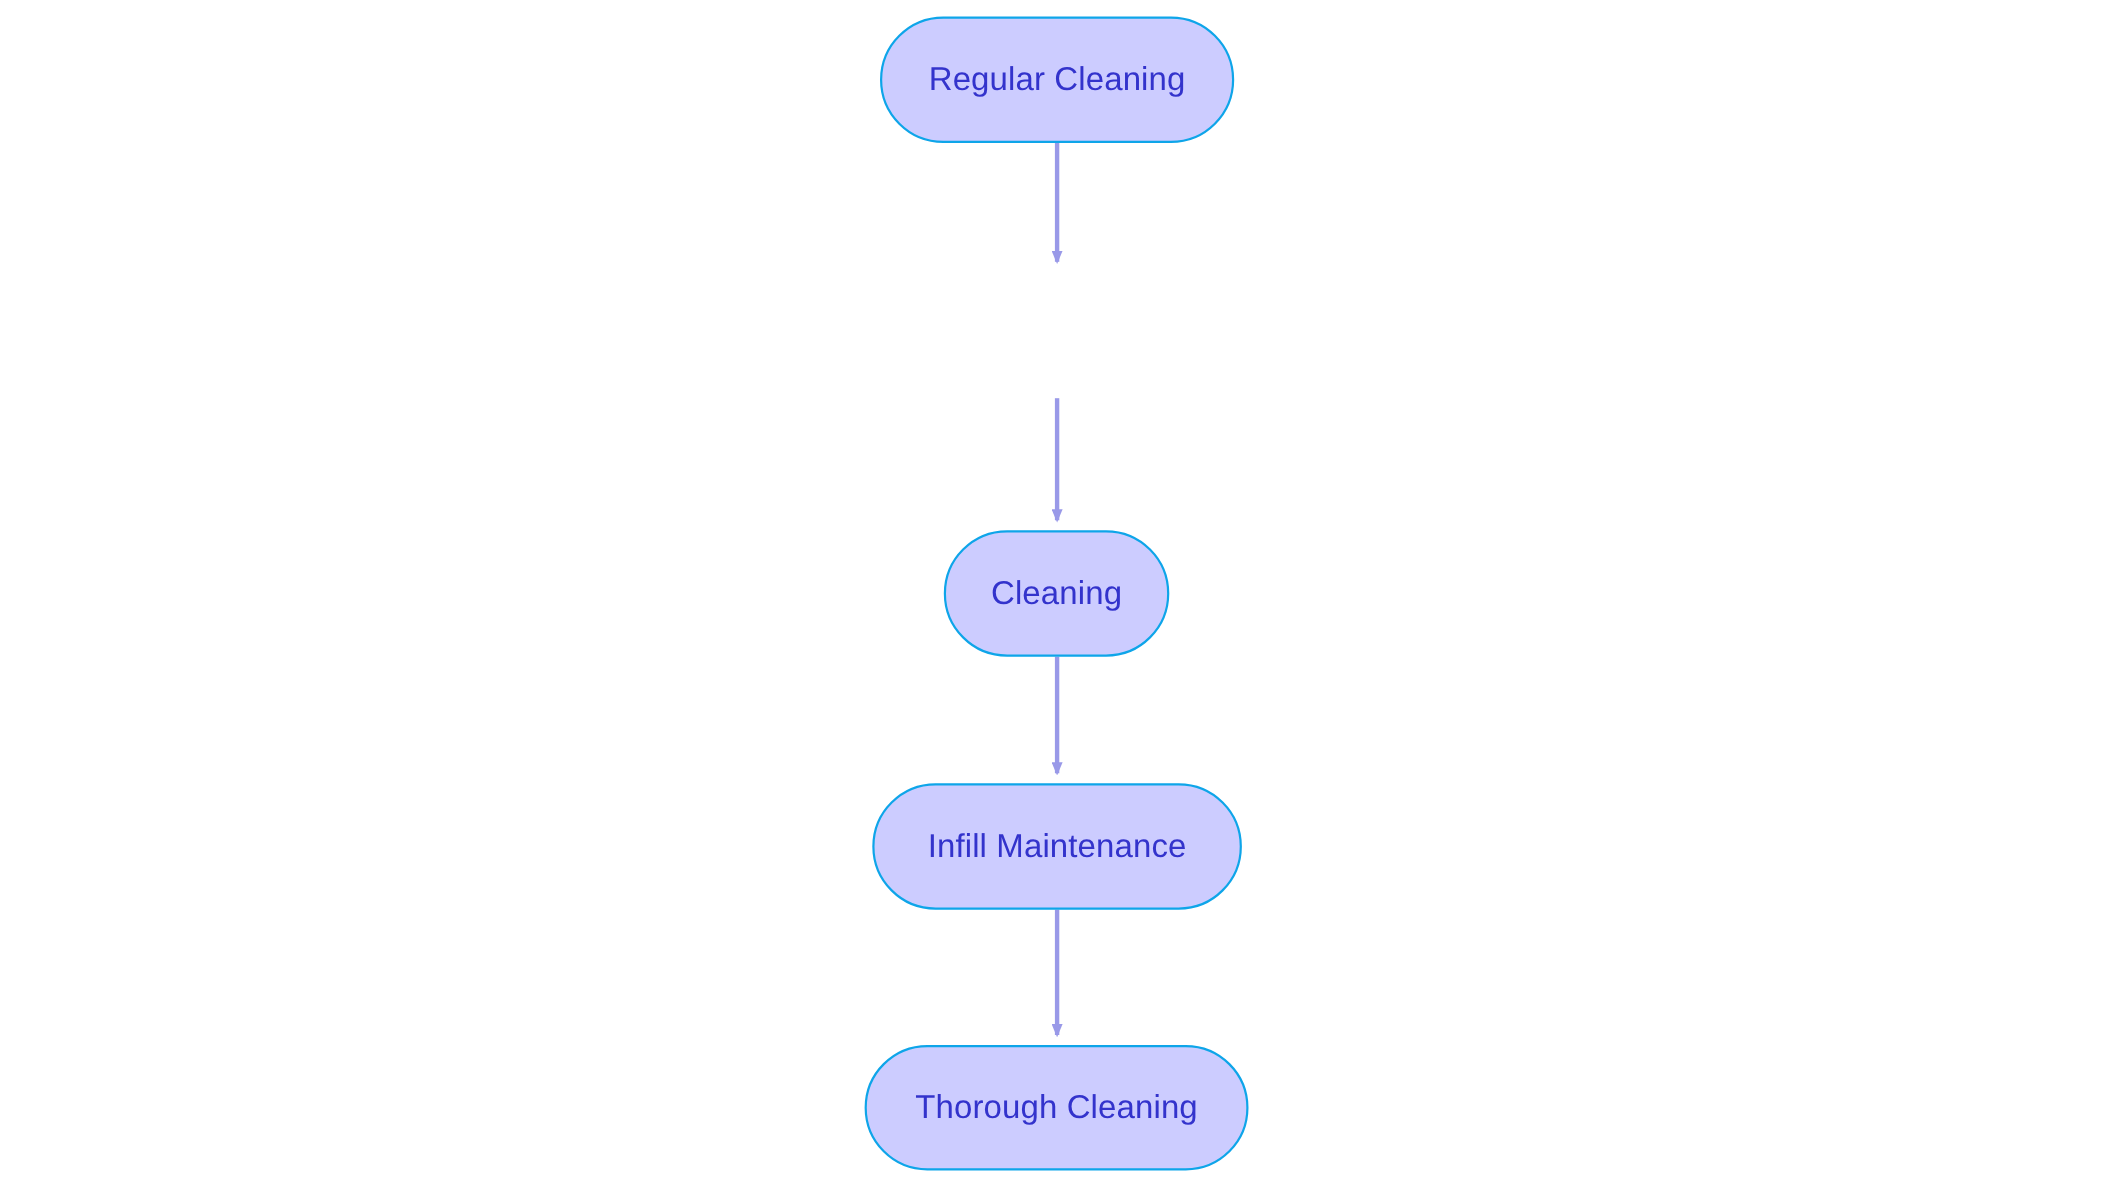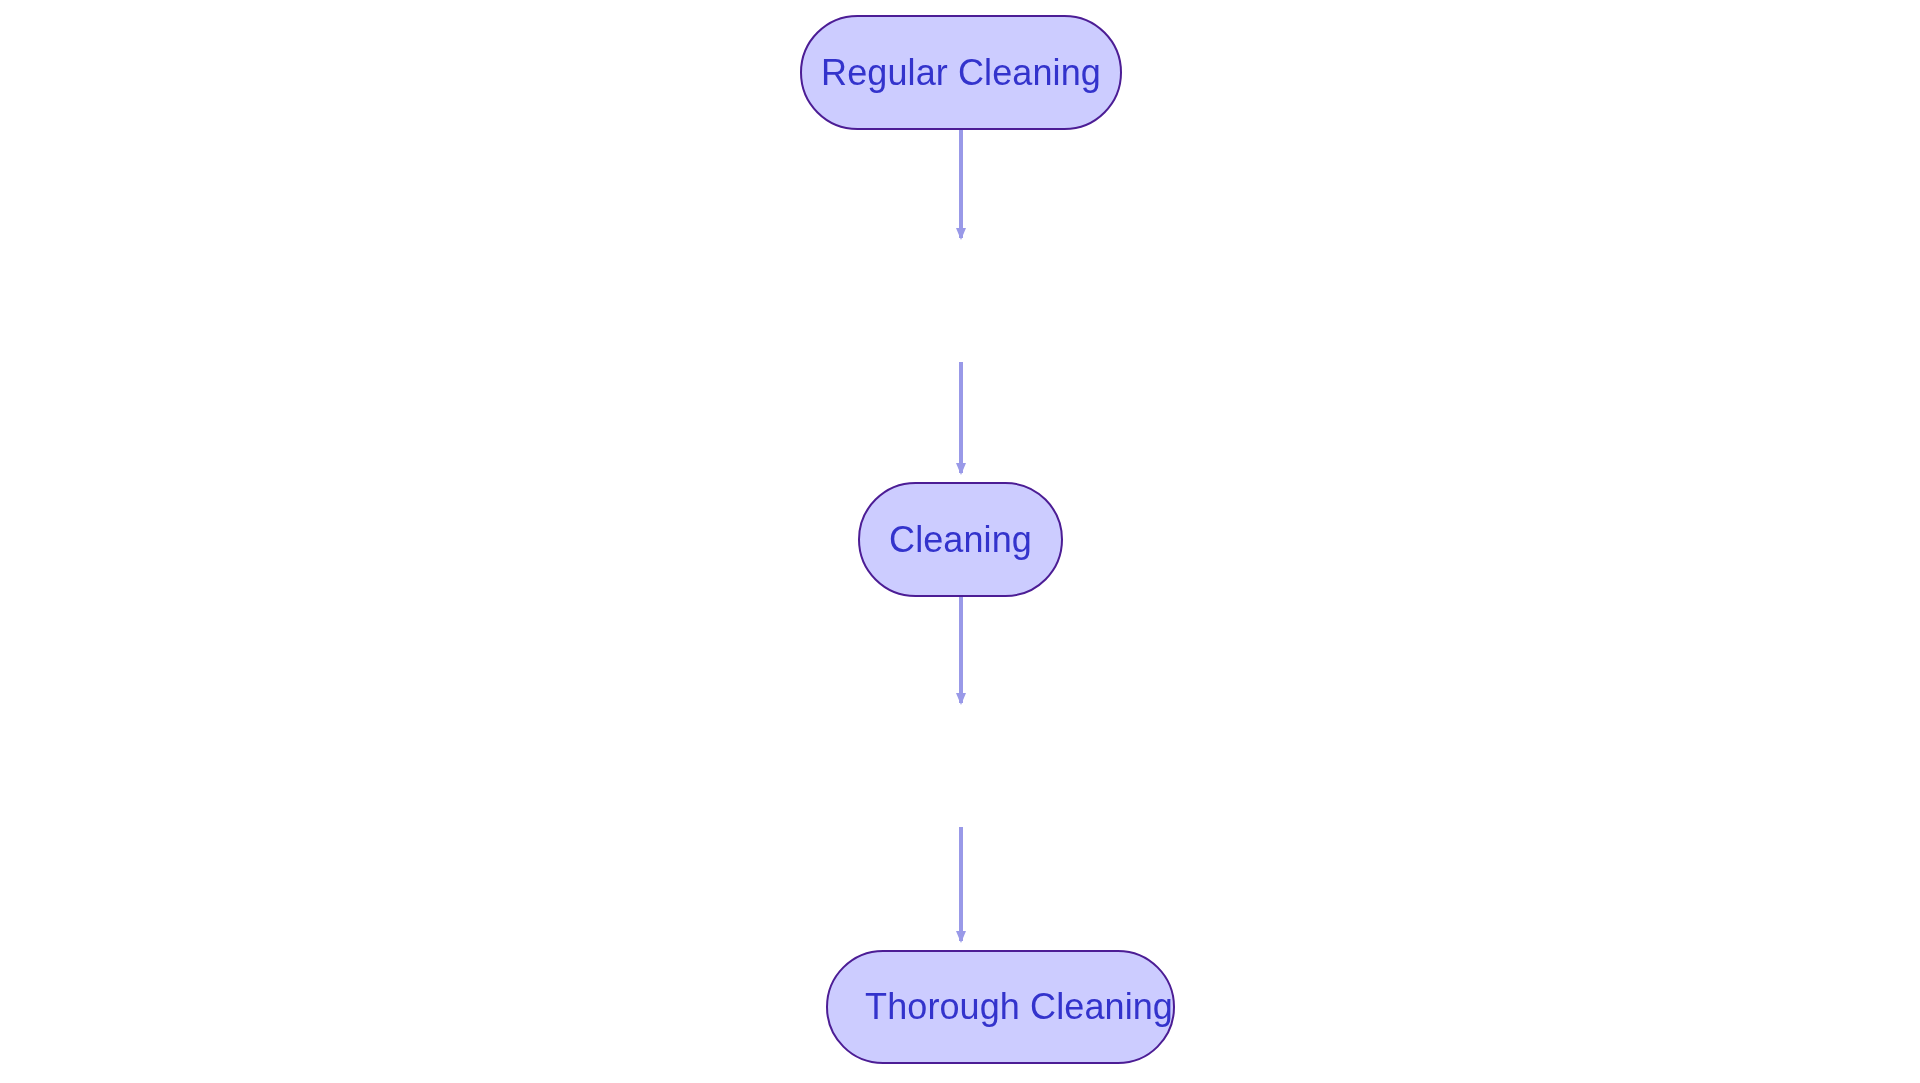--- a/index.html
+++ b/index.html
@@ -27,25 +27,25 @@
     height: 1083px;
     pointer-events: none;
   }
   .flow-node {
     position: absolute;
     box-sizing: border-box;
     display: flex;
     align-items: center;
     justify-content: center;
     background: #ccccff;
-    border: 2px solid #4c1d95;
+    border: 2px solid #0ea5e9;
     border-radius: 58px;
     color: #3333cc;
     font-family: "Liberation Sans", sans-serif;
-    font-size: 36px;
+    font-size: 30px;
     font-weight: 400;
     line-height: 1;
     letter-spacing: 0.1px;
     white-space: nowrap;
     text-align: center;
     -webkit-font-smoothing: antialiased;
   }
   .node-label {
     display: block;
     pointer-events: none;
@@ -82,18 +82,21 @@
 
   <div class="flow-node" id="node-regular-cleaning" style="left:800px; top:15px; width:322px; height:115px;">
     <span class="node-label">Regular Cleaning</span>
   </div>
 
 
   <div class="flow-node" id="node-washing" style="left:858px; top:482px; width:205px; height:115px;">
     <span class="node-label">Cleaning</span>
   </div>
 
+  <div class="flow-node" id="node-infill-maintenance" style="left:793px; top:712px; width:336px; height:115px;">
+    <span class="node-label">Infill Maintenance</span>
+  </div>
 
-  <div class="flow-node" id="node-thorough-cleaning" style="left:826px; top:950px; width:349px; height:114px;justify-content:flex-end;">
+  <div class="flow-node" id="node-thorough-cleaning" style="left:786px; top:950px; width:349px; height:114px;">
     <span class="node-label">Thorough Cleaning</span>
   </div>
 
 </div>
 
 </body></html>

